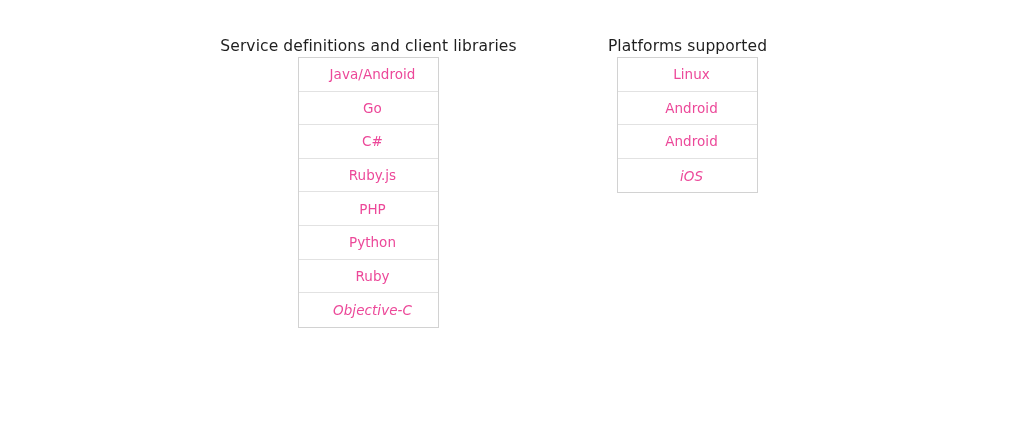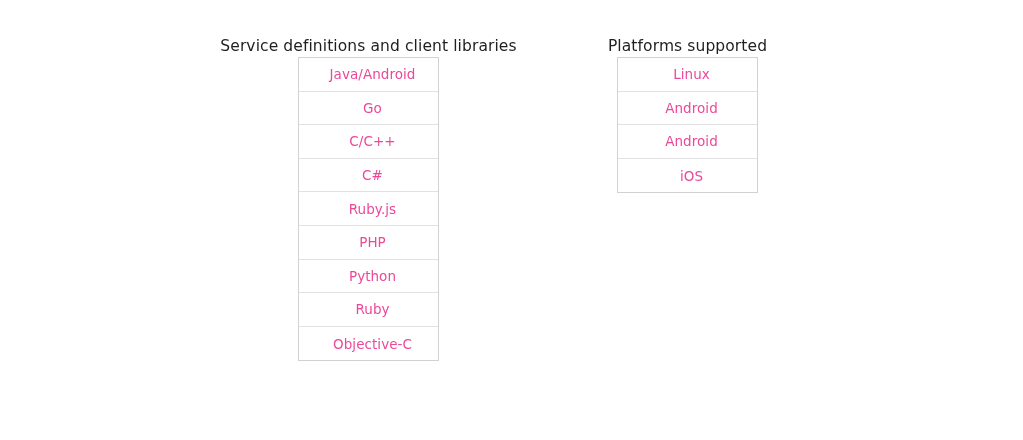--- a/index.html
+++ b/index.html
@@ -65,20 +65,21 @@
   .stack-row {
     height: 33.6px;
     box-sizing: border-box;
     display: flex;
     align-items: center;
     justify-content: center;
     border-bottom: 1px solid #e2e2e2;
   }
   .stack-row:last-child {
     border-bottom: none;
+    font-style: italic;
   }
   .stack-cell {
     font-size: 13.5px;
     line-height: 16px;
     color: #ec4899;
     text-align: center;
     white-space: nowrap;
     letter-spacing: 0.05px;
     padding-left: 8px;
   }
@@ -92,23 +93,20 @@
     <h2 class="column-heading">
       <span>Service definitions and client libraries</span>
     </h2>
 
     <div class="stack-table">
       <div class="stack-row">
         <span class="stack-cell">Java/Android</span>
       </div>
       <div class="stack-row">
         <span class="stack-cell">Go</span>
-      </div>
-      <div class="stack-row">
-        <span class="stack-cell">C/C++</span>
       </div>
       <div class="stack-row">
         <span class="stack-cell">C#</span>
       </div>
       <div class="stack-row">
         <span class="stack-cell">Ruby.js</span>
       </div>
       <div class="stack-row">
         <span class="stack-cell">PHP</span>
       </div>

